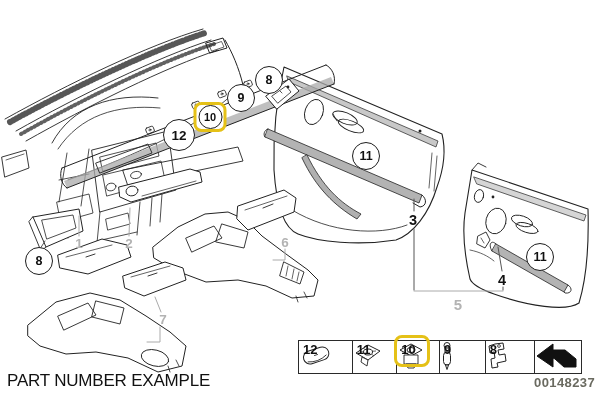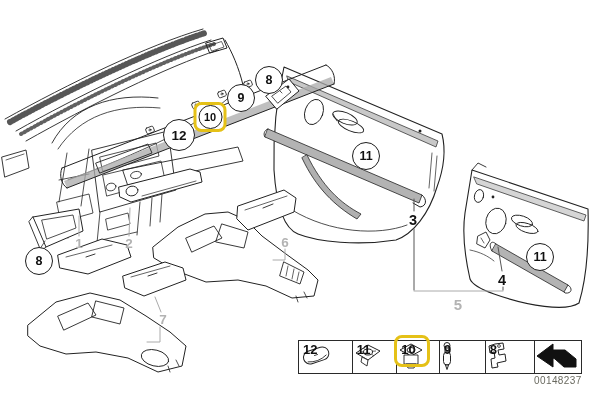--- a/index.html
+++ b/index.html
@@ -30,21 +30,21 @@
   .lcell:last-child{border-right:none;}
   .lnum{position:absolute;left:4px;top:1px;font-weight:bold;font-size:13px;color:#111;z-index:2;}
   .lhl{position:absolute;left:-3px;top:-6px;width:30px;height:26px;
        border:3.5px solid var(--hl,#E5C117);border-radius:8px;z-index:3;}
   .licon{display:flex;align-items:center;justify-content:center;width:100%;height:100%;
          padding-left:10px;box-sizing:border-box;}
   .cell-arrow .licon{padding-left:0;}
   .caption{position:absolute;left:7px;top:371px;font-size:17px;letter-spacing:-0.2px;
            color:#111;z-index:5;}
   .dwgnum{position:absolute;left:534px;top:375px;width:52px;text-align:left;
-          font-size:10px;color:#6a6a60;letter-spacing:.4px;z-index:5;}
+          font-size:13px;color:#6a6a60;letter-spacing:.4px;z-index:5;font-weight:bold;}
 </style>
 </head>
 <body>
 
 <div class="stage">
 
   <svg width="600" height="400" viewBox="0 0 600 400" stroke-linejoin="round" stroke-linecap="round">
 
     <g fill="none" stroke="#222" stroke-width="1">
       <path d="M5,119 C68,84 148,45 203,29" stroke-width="0.9"></path>
@@ -288,14 +288,15 @@
     <div class="lcell cell-arrow" style="width:46px">
       <span class="lnum"></span>
       <span class="licon">
         <svg width="42" height="30">
           <path d="M2,15 L18,3 L18,9 L30,9 L41,18 L41,26 L29,26 L20,18 L18,17 L18,26 Z" fill="#111" stroke="#111"></path>
         </svg>
       </span>
     </div>
   </div>
 
+  <div class="caption">PART NUMBER EXAMPLE</div>
   <div class="dwgnum">00148237</div>
 </div>
 
 </body></html>

